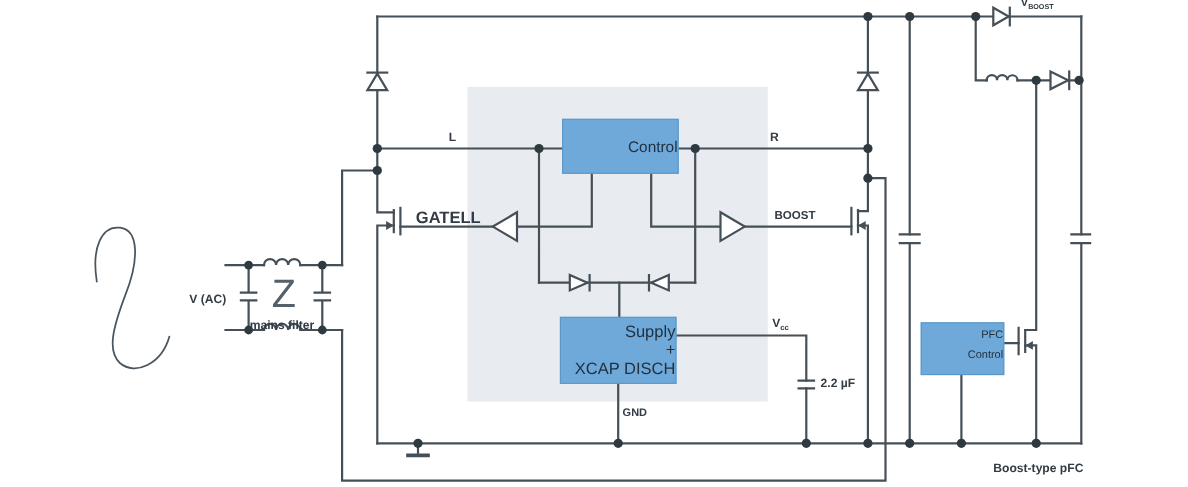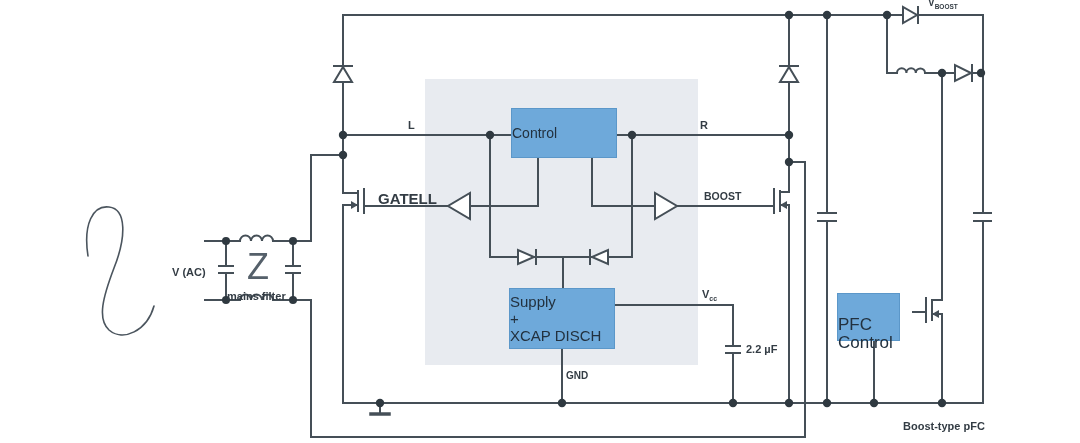--- a/index.html
+++ b/index.html
@@ -7,26 +7,26 @@
     position:relative;width:1080px;height:443px;background:#ffffff;overflow:hidden;
     font-family:"Liberation Sans",sans-serif;
   }
   #gray-region{
     position:absolute;left:425px;top:79px;width:273px;height:286px;
     background:#e8ebf0;
   }
   svg{position:absolute;left:0;top:0;}
   .blk{
     position:absolute;background:#6ea9da;border:1px solid #5b97c9;
-    color:#22313f;text-align:left;box-sizing:border-box;
+    color:#22313f;text-align:right;box-sizing:border-box;
   }
   #blk-control{left:511px;top:108px;width:106px;height:50px;font-size:14px;line-height:48px;}
   #blk-supply{left:509px;top:288px;width:106px;height:61px;font-size:15px;padding-top:4px;}
   #blk-supply .ln{line-height:17px;}
-  #blk-pfc{left:837px;top:293px;width:63px;height:48px;font-size:17px;padding-top:22px;}
+  #blk-pfc{left:837px;top:293px;width:76px;height:48px;font-size:10px;padding-top:2px;}
   #blk-pfc .ln{line-height:18px;}
   .lbl{
     position:absolute;color:#333c44;font-size:11px;font-weight:600;white-space:nowrap;
   }
   .lbl sub{font-size:7px;font-weight:700;}
   #lbl-vboost{font-weight:700;font-size:10px;}
   #lbl-z{font-size:36px;font-weight:400;color:#55606a;line-height:36px;}
 </style>
 </head>
 <body>

